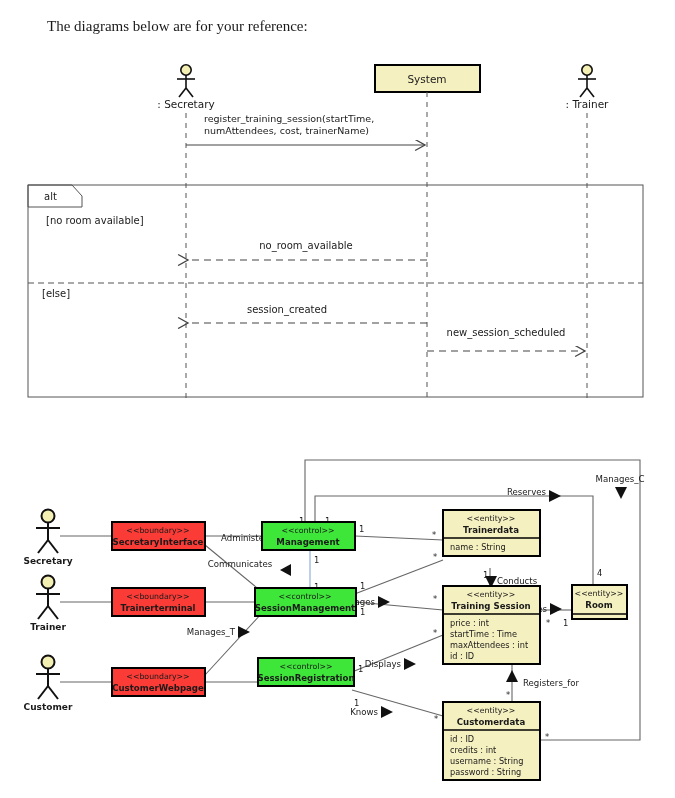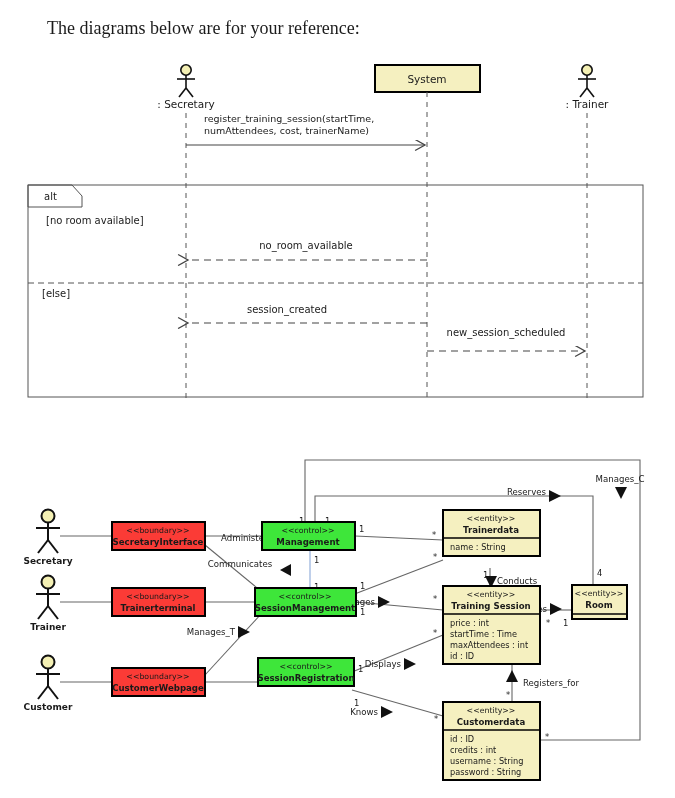--- a/index.html
+++ b/index.html
@@ -17,21 +17,21 @@
   #page {
     position: relative;
     width: 675px;
     height: 798px;
   }
   .intro {
     position: absolute;
     left: 47px;
     top: 18px;
     font-family: "Liberation Serif", serif;
-    font-size: 18px;
+    font-size: 15px;
     color: #1b1b1b;
     white-space: nowrap;
   }
   svg {
     position: absolute;
     left: 0;
     top: 0;
   }
   .stxt {
     font-family: "DejaVu Sans", sans-serif;

